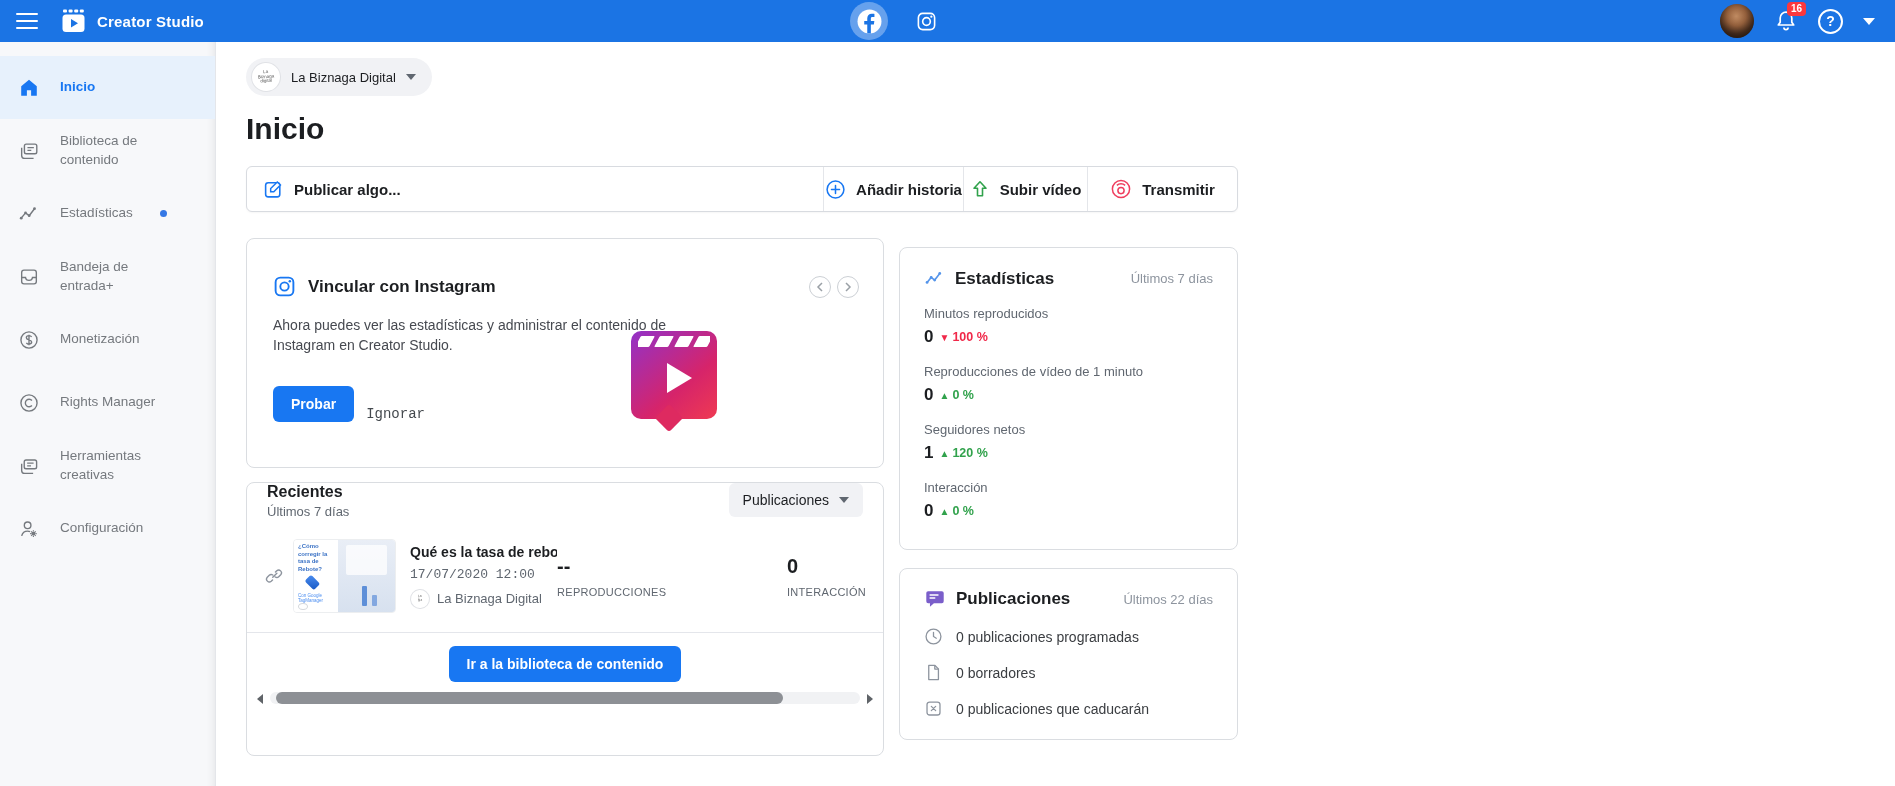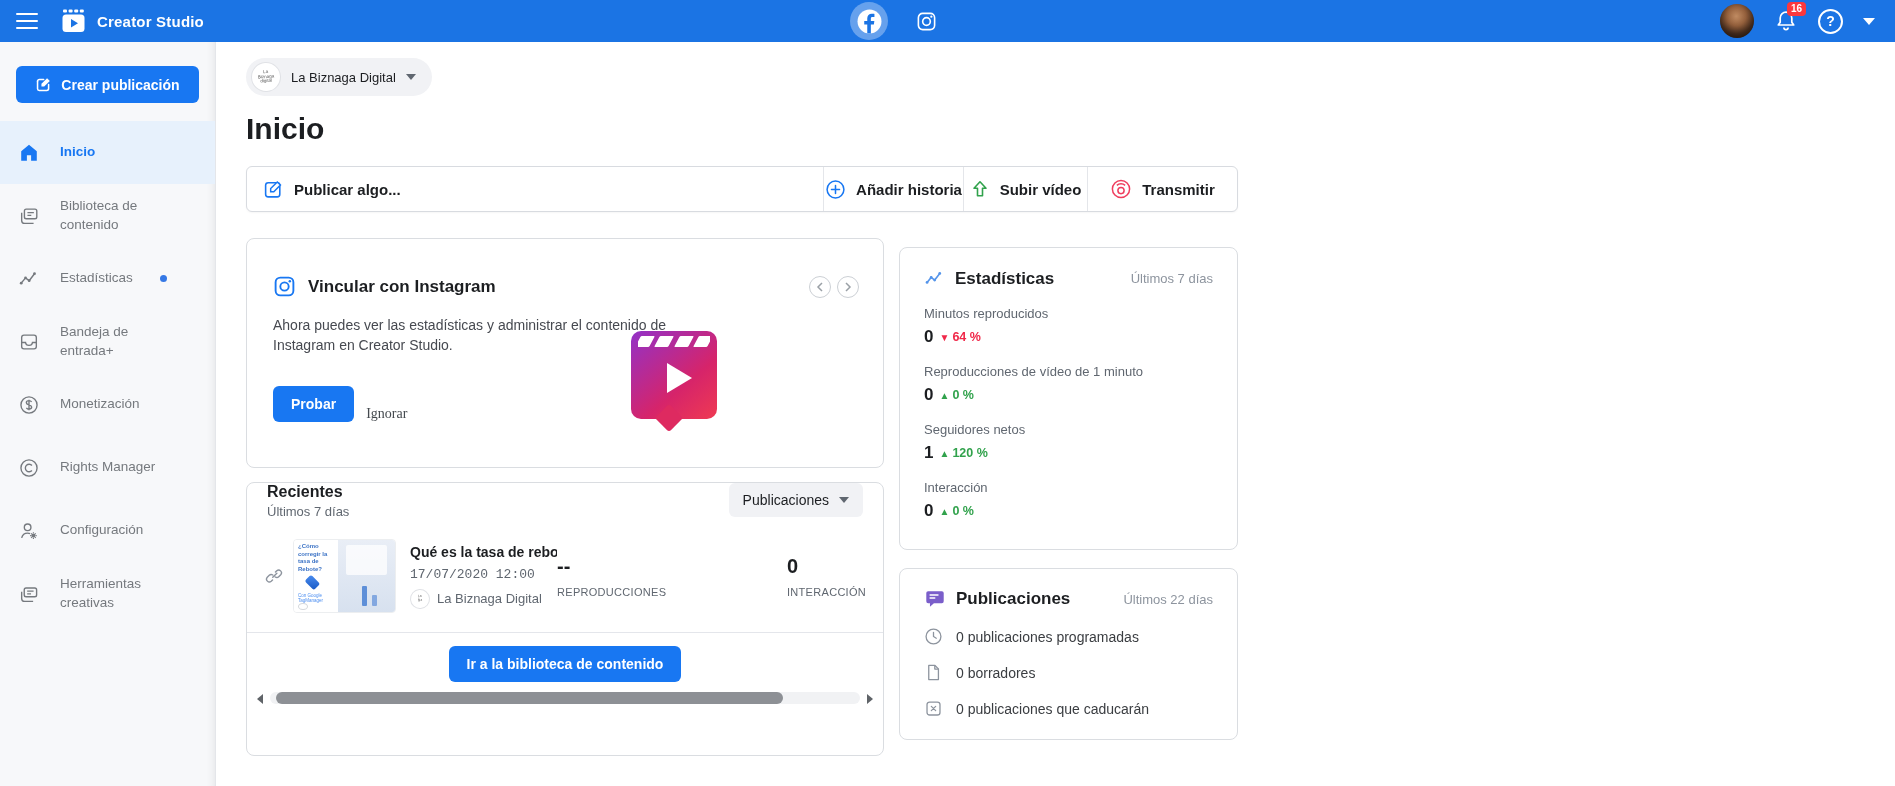--- a/index.html
+++ b/index.html
@@ -59,21 +59,21 @@
 
   
   .ig-card { height:230px; padding:36px 24px 24px 26px; position:relative; overflow:visible; }
   .ig-header { display:flex; align-items:center; gap:12px; }
   .ig-title { font-size:17px; font-weight:bold; }
   .carousel-arrows { margin-left:auto; display:flex; gap:6px; }
   .arrow-circle { width:22px; height:22px; border:1px solid #ccd0d5; border-radius:50%; display:flex; align-items:center; justify-content:center; color:#9aa0a6; cursor:pointer; background:#fff; }
   .ig-body { margin-top:17px; font-size:14px; color:#464950; width:430px; line-height:1.45; }
   .ig-buttons { margin-top:30px; display:flex; align-items:flex-end; gap:12px; }
   .btn-primary { background:#1877f2; color:#fff; border:none; border-radius:6px; font-weight:bold; font-size:14px; padding:10px 18px; cursor:pointer; font-family:inherit; }
-  .btn-ghost { background:none; border:none; font-size:14px; font-weight:500; color:#44494e; cursor:pointer; font-family:Liberation Serif, serif; }
+  .btn-ghost { background:none; border:none; font-size:14px; font-weight:500; color:#44494e; cursor:pointer; font-family:Liberation Mono, monospace; }
   .ig-graphic { position:absolute; right:166px; top:92px; width:86px; height:88px; border-radius:10px; background:linear-gradient(140deg,#9232c8 0%,#d6246a 62%,#ef3a52 100%); padding:5px 7px; z-index:1; }
   .ig-graphic .tail { position:absolute; bottom:-9px; left:28px; width:20px; height:20px; background:#de2a60; transform:rotate(45deg); border-radius:3px; z-index:-1; }
   .film-strip { display:flex; gap:5px; overflow:hidden; height:13px; }
   .film-strip i { width:16px; height:11px; background:#fff; transform:skewX(-28deg); border-radius:1px; }
   .play-tri { position:absolute; left:36px; top:32px; width:0; height:0; border-top:15px solid transparent; border-bottom:15px solid transparent; border-left:25px solid #fff; }
 
   
   .recent-card { margin-top:14px; height:274px; overflow:hidden; }
   .recent-header { display:flex; align-items:flex-start; padding:0 20px; }
   .recent-title { font-size:16px; font-weight:bold; }
@@ -178,28 +178,20 @@
       <span class="badge">16</span>
     </div>
     <div class="help-circle">?</div>
     <div class="caret-down-white"></div>
   </div>
 </header>
 
 <div class="layout">
 
   <aside class="sidebar">
-    <button class="create-btn">
-      <svg width="17" height="17" viewBox="0 0 20 20">
-        <path d="M3 6.2A2.2 2.2 0 0 1 5.2 4h5" fill="none" stroke="#fff" stroke-width="1.8" stroke-linecap="round"></path>
-        <path d="M3 6.2V15a2 2 0 0 0 2 2h8.8a2.2 2.2 0 0 0 2.2-2.2V10" fill="none" stroke="#fff" stroke-width="1.8" stroke-linecap="round"></path>
-        <path d="M14.2 2.6l3.2 3.2-6.6 6.6H7.6V9.2z" fill="#fff"></path>
-      </svg>
-      <span>Crear publicación</span>
-    </button>
 
     <nav>
       <div class="nav-item active">
         <svg class="nav-icon" viewBox="0 0 24 24">
             <path d="M12 3 3.5 10v10.5h6.2v-6h4.6v6h6.2V10z" fill="currentColor"></path>
           </svg>
         <span class="nav-label">Inicio</span>
       </div>
       <div class="nav-item">
         <svg class="nav-icon" viewBox="0 0 24 24">
@@ -247,37 +239,37 @@
             <g fill="none" stroke="currentColor" stroke-width="1.5">
               <circle cx="12" cy="12" r="8.8"></circle>
               <path d="M15.2 9.3a4.1 4.1 0 1 0 0 5.4"></path>
             </g>
           </svg>
         <span class="nav-label">Rights Manager</span>
       </div>
       <div class="nav-item">
         <svg class="nav-icon" viewBox="0 0 24 24">
             <g fill="none" stroke="currentColor" stroke-width="1.5">
-              <circle cx="10.5" cy="8" r="3.6"></circle>
-              <path d="M4 19.5c.8-3.3 3.4-5.2 6.5-5.2 1 0 1.9.2 2.7.6"></path>
-            </g>
-            <circle cx="16.8" cy="17" r="2.3" fill="currentColor"></circle>
-            <path d="M16.8 13.4v1.1M16.8 19.5v1.1M13.2 17h1.1M19.3 17h1.1M14.3 14.5l.8.8M18.5 18.7l.8.8M19.3 14.5l-.8.8M15.1 18.7l-.8.8" stroke="currentColor" stroke-width="1.2"></path>
-          </svg>
-        <span class="nav-label">Configuración</span>
-      </div>
-      <div class="nav-item">
-        <svg class="nav-icon" viewBox="0 0 24 24">
-            <g fill="none" stroke="currentColor" stroke-width="1.5">
               <rect x="6.8" y="5.5" width="13.5" height="9.5" rx="2"></rect>
               <path d="M4 9.5v7.3A3.2 3.2 0 0 0 7.2 20h9.3"></path>
               <path d="M10 8.8h7M10 11.8h4.2"></path>
             </g>
           </svg>
         <span class="nav-label">Herramientas creativas</span>
+      </div>
+      <div class="nav-item">
+        <svg class="nav-icon" viewBox="0 0 24 24">
+            <g fill="none" stroke="currentColor" stroke-width="1.5">
+              <circle cx="10.5" cy="8" r="3.6"></circle>
+              <path d="M4 19.5c.8-3.3 3.4-5.2 6.5-5.2 1 0 1.9.2 2.7.6"></path>
+            </g>
+            <circle cx="16.8" cy="17" r="2.3" fill="currentColor"></circle>
+            <path d="M16.8 13.4v1.1M16.8 19.5v1.1M13.2 17h1.1M19.3 17h1.1M14.3 14.5l.8.8M18.5 18.7l.8.8M19.3 14.5l-.8.8M15.1 18.7l-.8.8" stroke="currentColor" stroke-width="1.2"></path>
+          </svg>
+        <span class="nav-label">Configuración</span>
       </div>
     </nav>
   </aside>
 
   <main class="main">
 
     <div class="page-pill">
       <span class="logo-avatar">La<br>Biznaga<br>digital</span>
       <span class="page-pill-label">La Biznaga Digital</span>
       <span class="caret-down-dark"></span>
@@ -445,21 +437,21 @@
             <span class="card-title">Estadísticas</span>
             <span class="card-period">Últimos 7 días</span>
           </div>
 
           <div class="metric-group">
             <div class="m-label">Minutos reproducidos</div>
             <div class="m-valuerow">
               <span class="m-value">0</span>
               <span class="m-delta down">
                   <span class="delta-arrow">▼</span>
-                  <span>64 %</span>
+                  <span>100 %</span>
                 </span>
             </div>
           </div>
           <div class="metric-group">
             <div class="m-label">Reproducciones de vídeo de 1 minuto</div>
             <div class="m-valuerow">
               <span class="m-value">0</span>
               <span class="m-delta up">
                   <span class="delta-arrow">▲</span>
                   <span>0 %</span>

